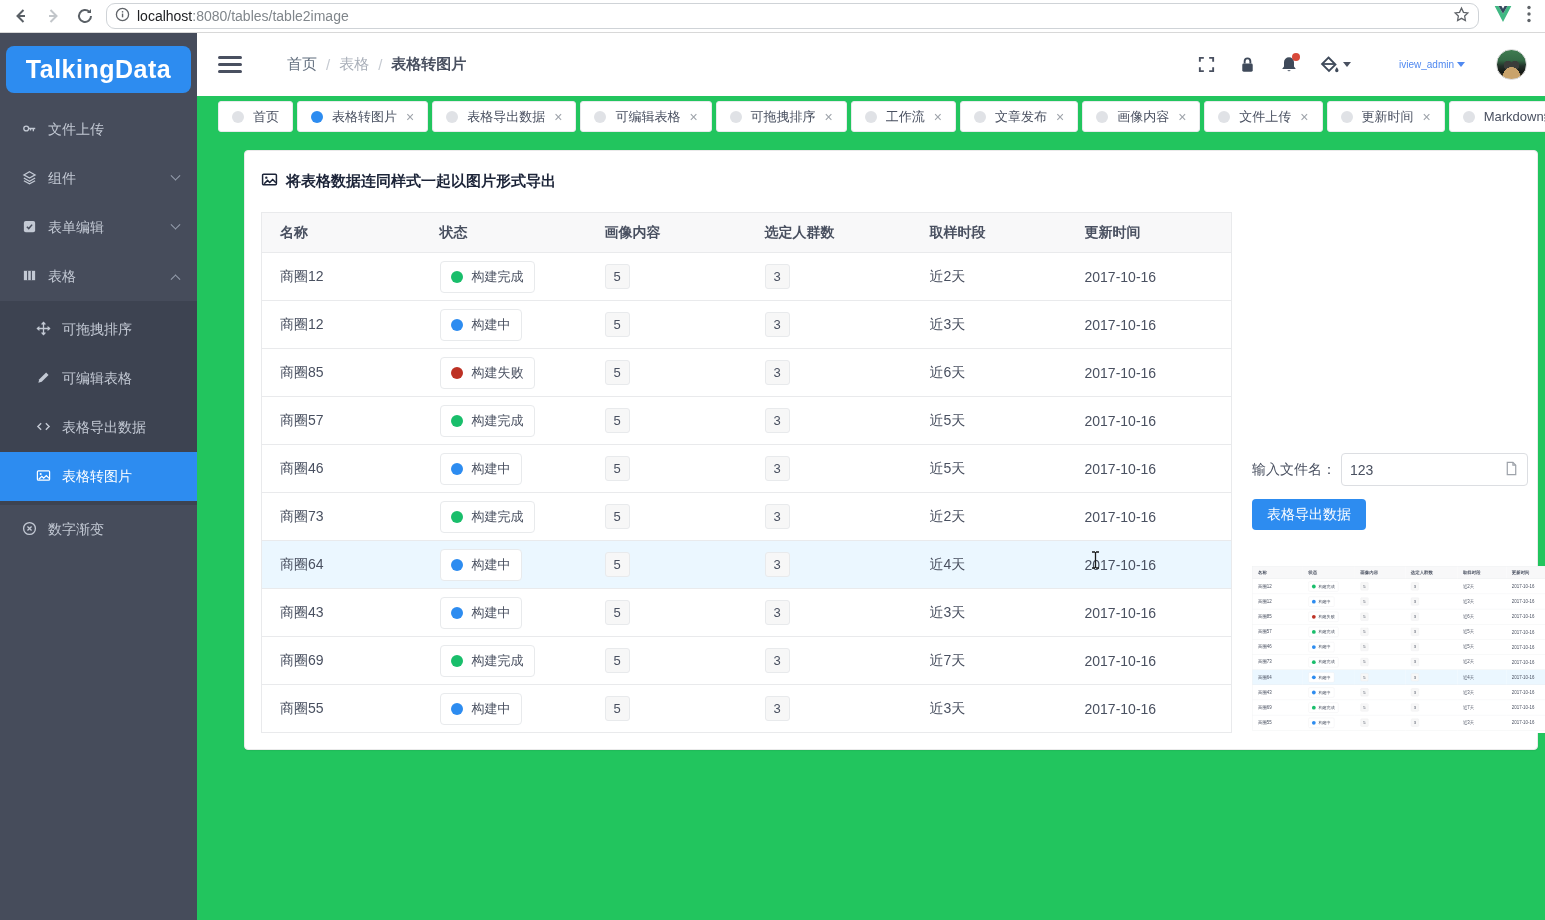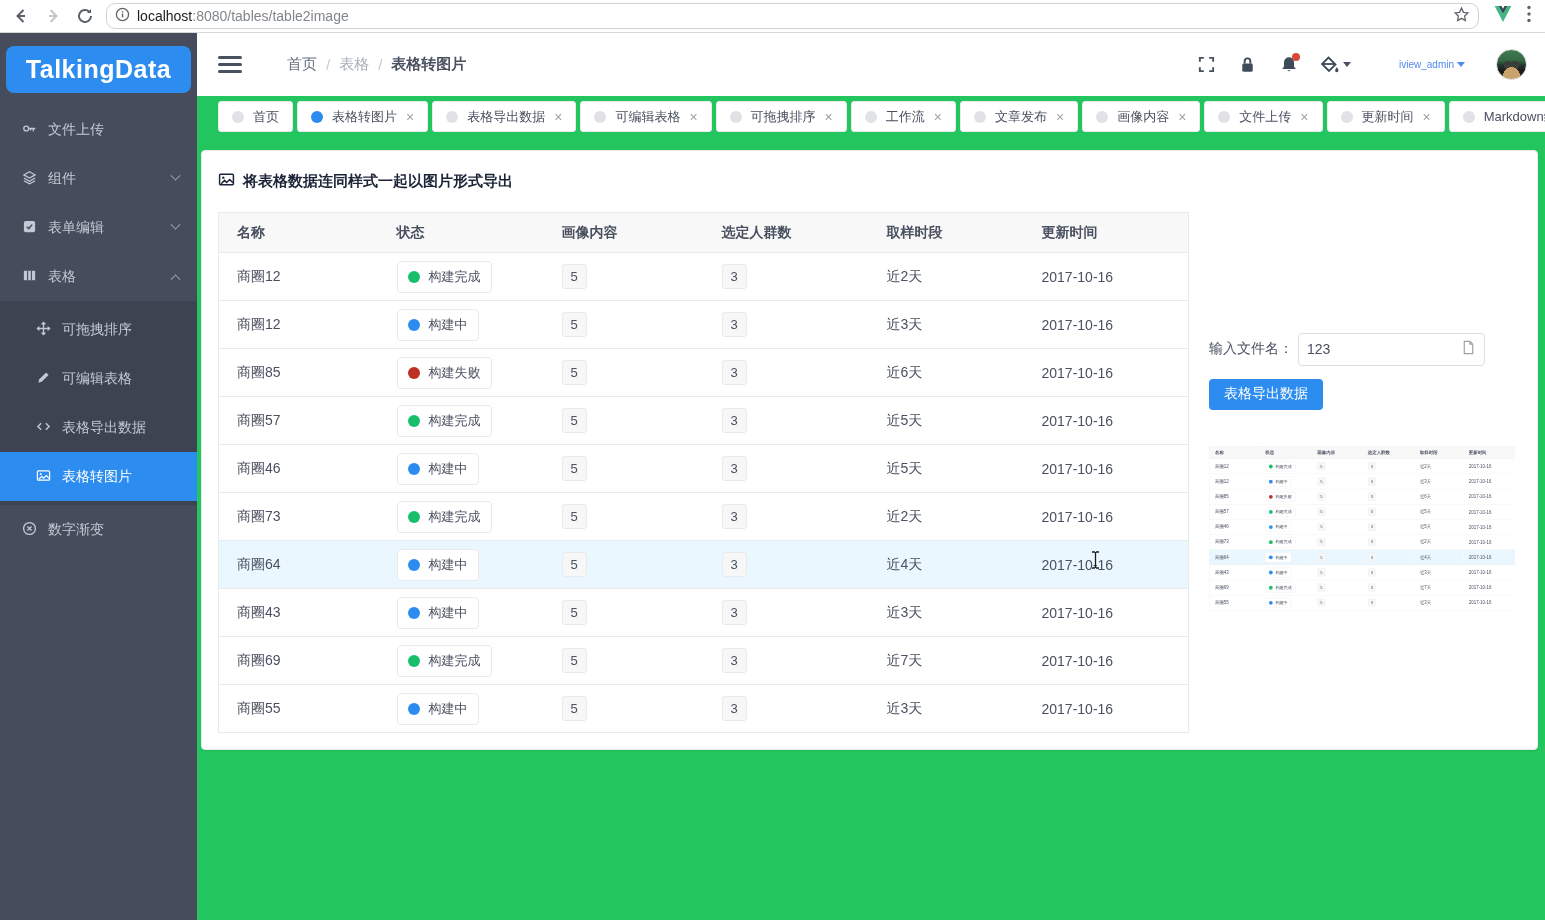--- a/index.html
+++ b/index.html
@@ -63,25 +63,25 @@
   .tag-bar { height:41px; padding:5px 0 0 21px; display:flex; gap:4px; overflow:hidden; flex:none; }
   .tag { height:31px; background:#fff; border:1px solid #e8eaec; border-radius:3px;
     display:inline-flex; align-items:center; padding:0 13px; font-size:13px; color:#495060;
     cursor:pointer; white-space:nowrap; }
   .tag-dot { width:12px; height:12px; border-radius:50%; background:#e0e2e6; margin-right:9px; }
   .tag.active .tag-dot { background:#2d8cf0; }
   .tag-close { margin-left:9px; color:#9ea3aa; font-size:14px; line-height:1; }
   .tag-close::before { content:"×"; }
 
   
-  .content { flex:1; padding:13px 7px 0 4px; overflow:hidden; }
+  .content { flex:1; padding:13px 7px 0 11px; overflow:hidden;margin-left:36px; }
   .card { background:#fff; border:1px solid #eaeaea; border-radius:4px;
     box-shadow:0 1px 1px rgba(0,0,0,.06); padding:16px 16px; height:600px; }
   .card-title { display:flex; align-items:center; gap:8px; font-size:15px; font-weight:bold; color:#1c2438; padding-top:4px; }
-  .card-body { display:flex; margin-top:21px; align-items:center; }
+  .card-body { display:flex; margin-top:21px; align-items:flex-end; }
 
   table.grid { border-collapse:collapse; width:970px; border:1px solid #e9eaec; background:#fff; table-layout:fixed; }
   table.grid th { background:#f8f8f9; height:40px; text-align:left; padding:0 18px;
     font-size:14px; color:#495060; font-weight:bold; border-bottom:1px solid #e9eaec; }
   table.grid td { height:48px; padding:0 18px; font-size:14px; color:#495060;
     border-bottom:1px solid #e9eaec; background:#fff; }
   table.grid tr.hl td { background:#ebf7ff; }
   .status-pill { display:inline-flex; align-items:center; gap:9px; padding:6px 10px;
     border:1px solid #e8eaec; border-radius:4px; background:#fff; font-size:13px; color:#495060; }
   .status-dot { width:12px; height:12px; border-radius:50%; flex:none; }

